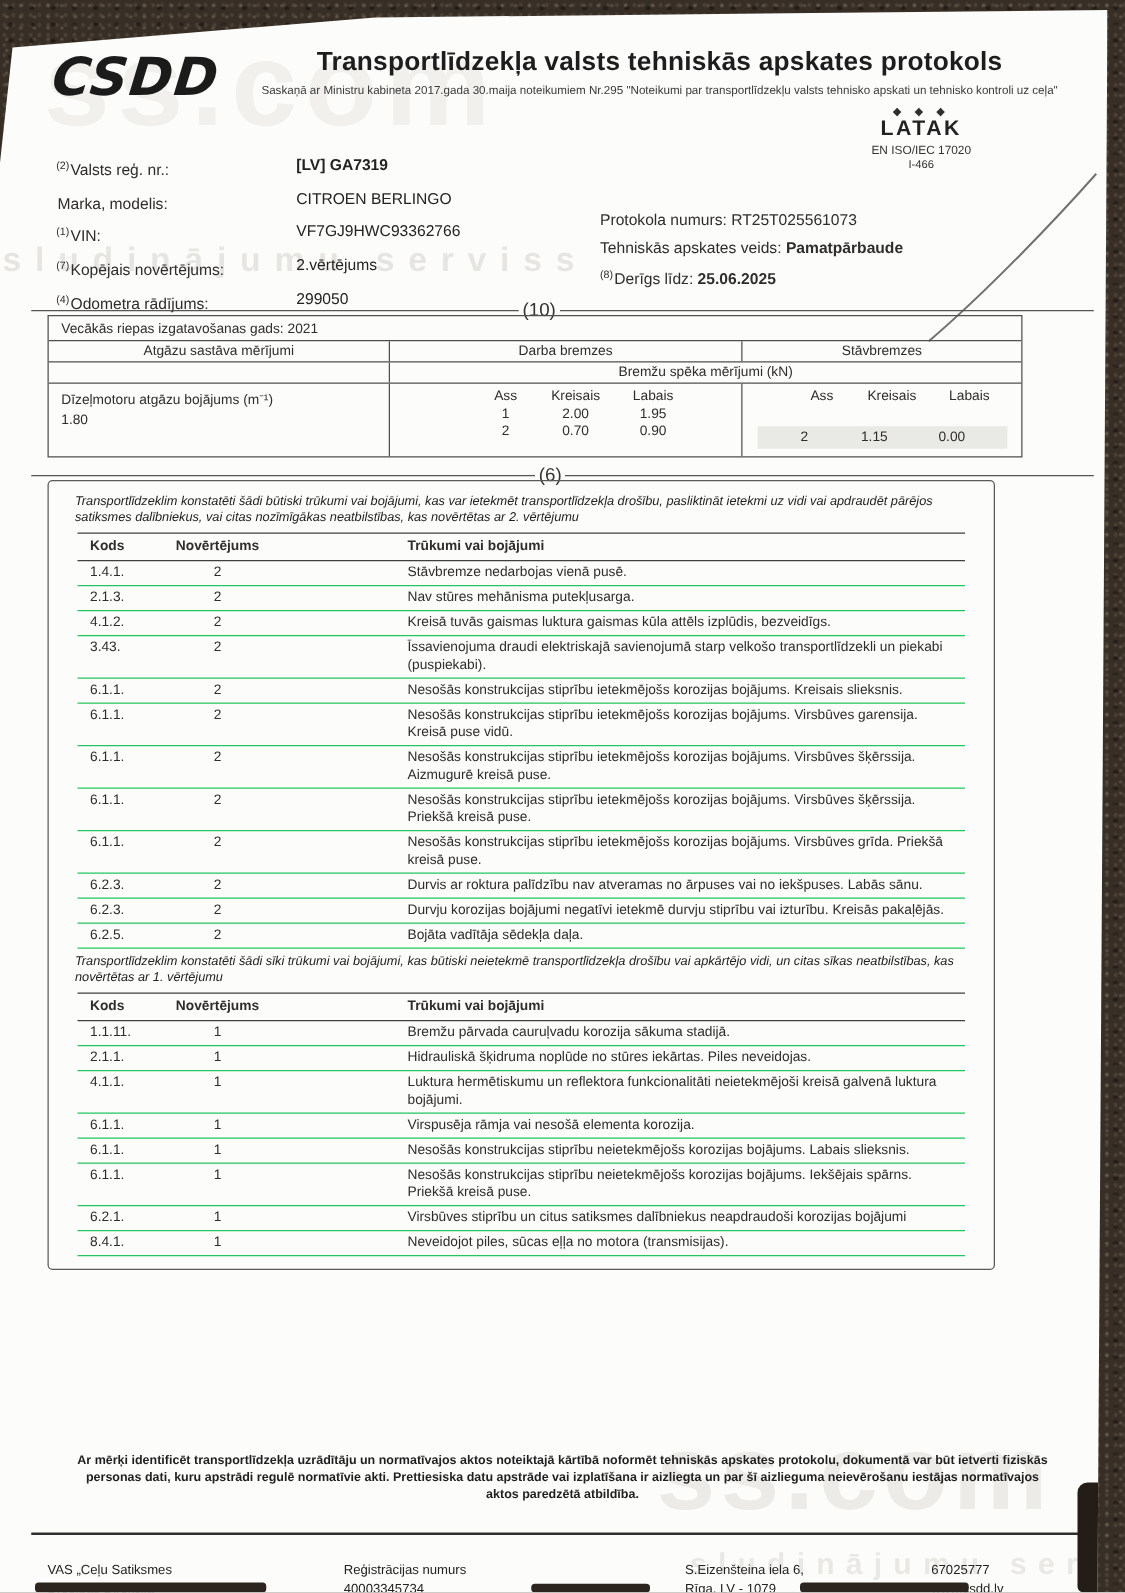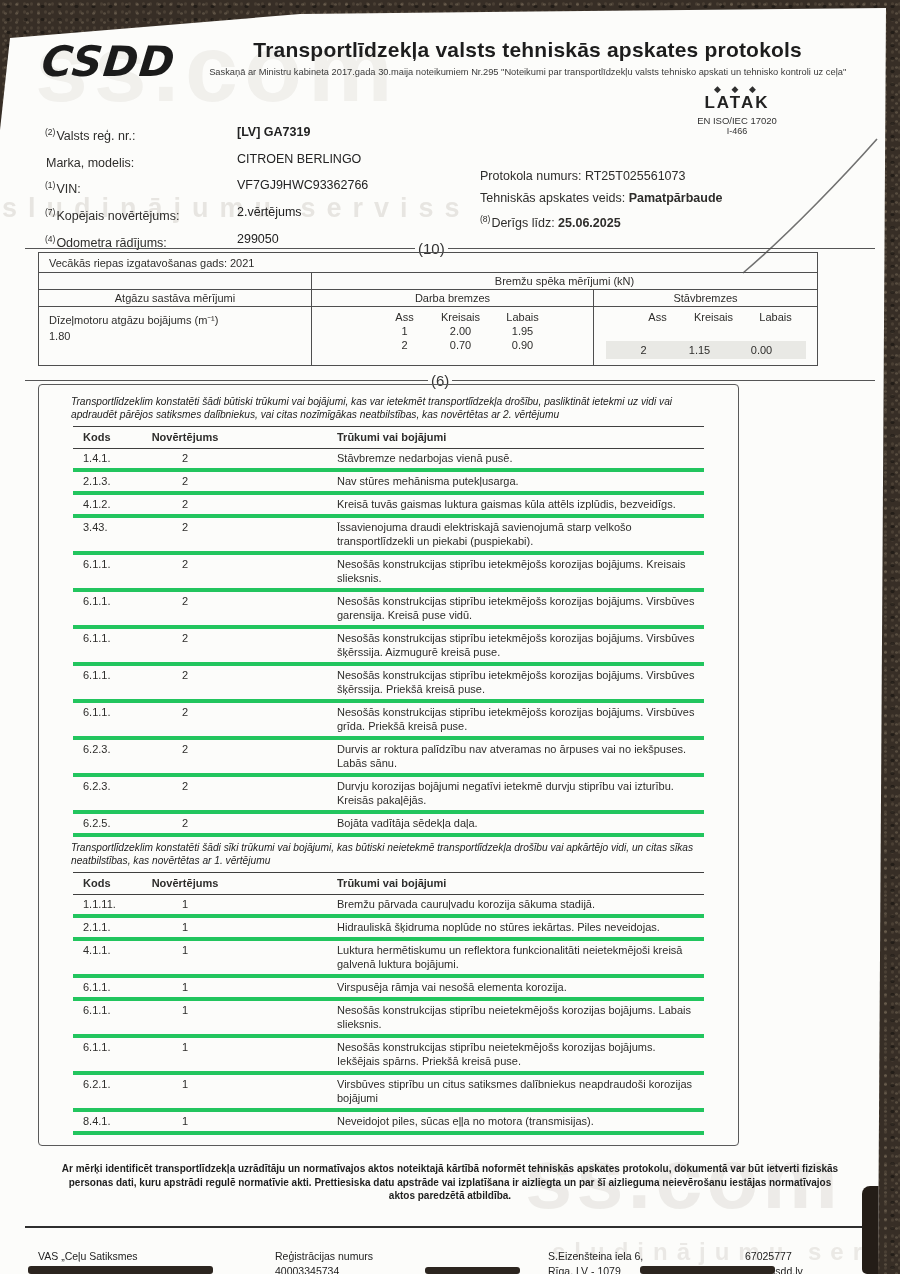--- a/index.html
+++ b/index.html
@@ -60,27 +60,27 @@
   .bcell{border-left:1.3px solid #4f4f4f;}
   .bcell-c{text-align:center;padding:2px 4px;}
   .bt-r4 .cellA{padding:5px 10px;line-height:16px;}
   .bt-r4{min-height:58px;}
   .mini{display:grid;grid-template-columns:50px 62px 62px;justify-content:center;text-align:center;
     line-height:14px;padding:3px 0 2px;transform:translateX(14px);}
   .parkwrap{display:flex;flex-direction:column;height:100%;box-sizing:border-box;}
   .hl{width:200px;margin:auto auto 6px;background:#e9e9e5;}
   .hl .mini{padding:2px 0;transform:none;}
   
-  .dbox{position:absolute;left:38px;top:384px;width:701px;border:1.3px solid #5a5a5a;border-radius:4px;
-    padding:6px 30px 10px;box-sizing:border-box;z-index:2;background:transparent;}
+  .dbox{position:absolute;left:38px;top:384px;width:758px;border:1.3px solid #5a5a5a;border-radius:4px;
+    padding:6px 19px 10px;box-sizing:border-box;z-index:2;background:transparent;}
   .intro{font-style:italic;font-size:10.2px;line-height:13px;margin:4px 2px 5px;color:#222;}
   .dtable{margin:0 4px;}
   .dhead{display:grid;grid-template-columns:62px 100px 1fr;border-top:1.4px solid #3f3f3f;
     border-bottom:1.4px solid #3f3f3f;font-weight:700;font-size:11px;padding:4px 0 5px;}
-  .drow{display:grid;grid-template-columns:62px 100px 1fr;border-bottom:4px solid #22c55e;
+  .drow{display:grid;grid-template-columns:62px 100px 1fr;border-bottom:1px solid #22c55e;
     font-size:11px;padding:2px 0 3px;line-height:14px;}
   .d-code{padding-left:10px;}
   .d-score{text-align:center;}
   .d-text{padding-left:102px;padding-right:6px;}
   
   .disclaimer{position:absolute;left:55px;top:1152px;width:790px;text-align:center;font-size:10px;
     font-weight:600;line-height:13.5px;color:#1f1f1f;z-index:2;}
   .f-rule{position:absolute;left:25px;top:1226px;width:850px;border-top:2px solid #2f2f2f;z-index:2;}
   .footer{position:absolute;top:1237px;left:0;width:900px;font-size:10.5px;line-height:15px;color:#222;z-index:2;font-weight:500;}
   .fcol{position:absolute;top:12px;}
@@ -165,27 +165,27 @@
       <span class="dline l1"></span>
       <span class="dlabel">(10)</span>
       <span class="dline l2"></span>
     </div>
 
     <div class="btable">
       <div class="btr">
         <div class="bt-span">Vecākās riepas izgatavošanas gads: 2021</div>
       </div>
       <div class="btr">
-        <div></div>
-        <div class="bcell bcell-c" style="grid-column:2/4;">Bremžu spēka mērījumi (kN)</div>
-      </div>
-      <div class="btr">
         <div class="bcell-c">Atgāzu sastāva mērījumi</div>
         <div class="bcell bcell-c">Darba bremzes</div>
         <div class="bcell bcell-c">Stāvbremzes</div>
+      </div>
+      <div class="btr">
+        <div></div>
+        <div class="bcell bcell-c" style="grid-column:2/4;">Bremžu spēka mērījumi (kN)</div>
       </div>
       <div class="btr bt-r4">
         <div class="cellA">
           <div>Dīzeļmotoru atgāzu bojājums (m⁻¹)</div>
           <div>1.80</div>
         </div>
         <div class="bcell">
           <div class="mini">
             <span>Ass</span>
             <span>Kreisais</span>

